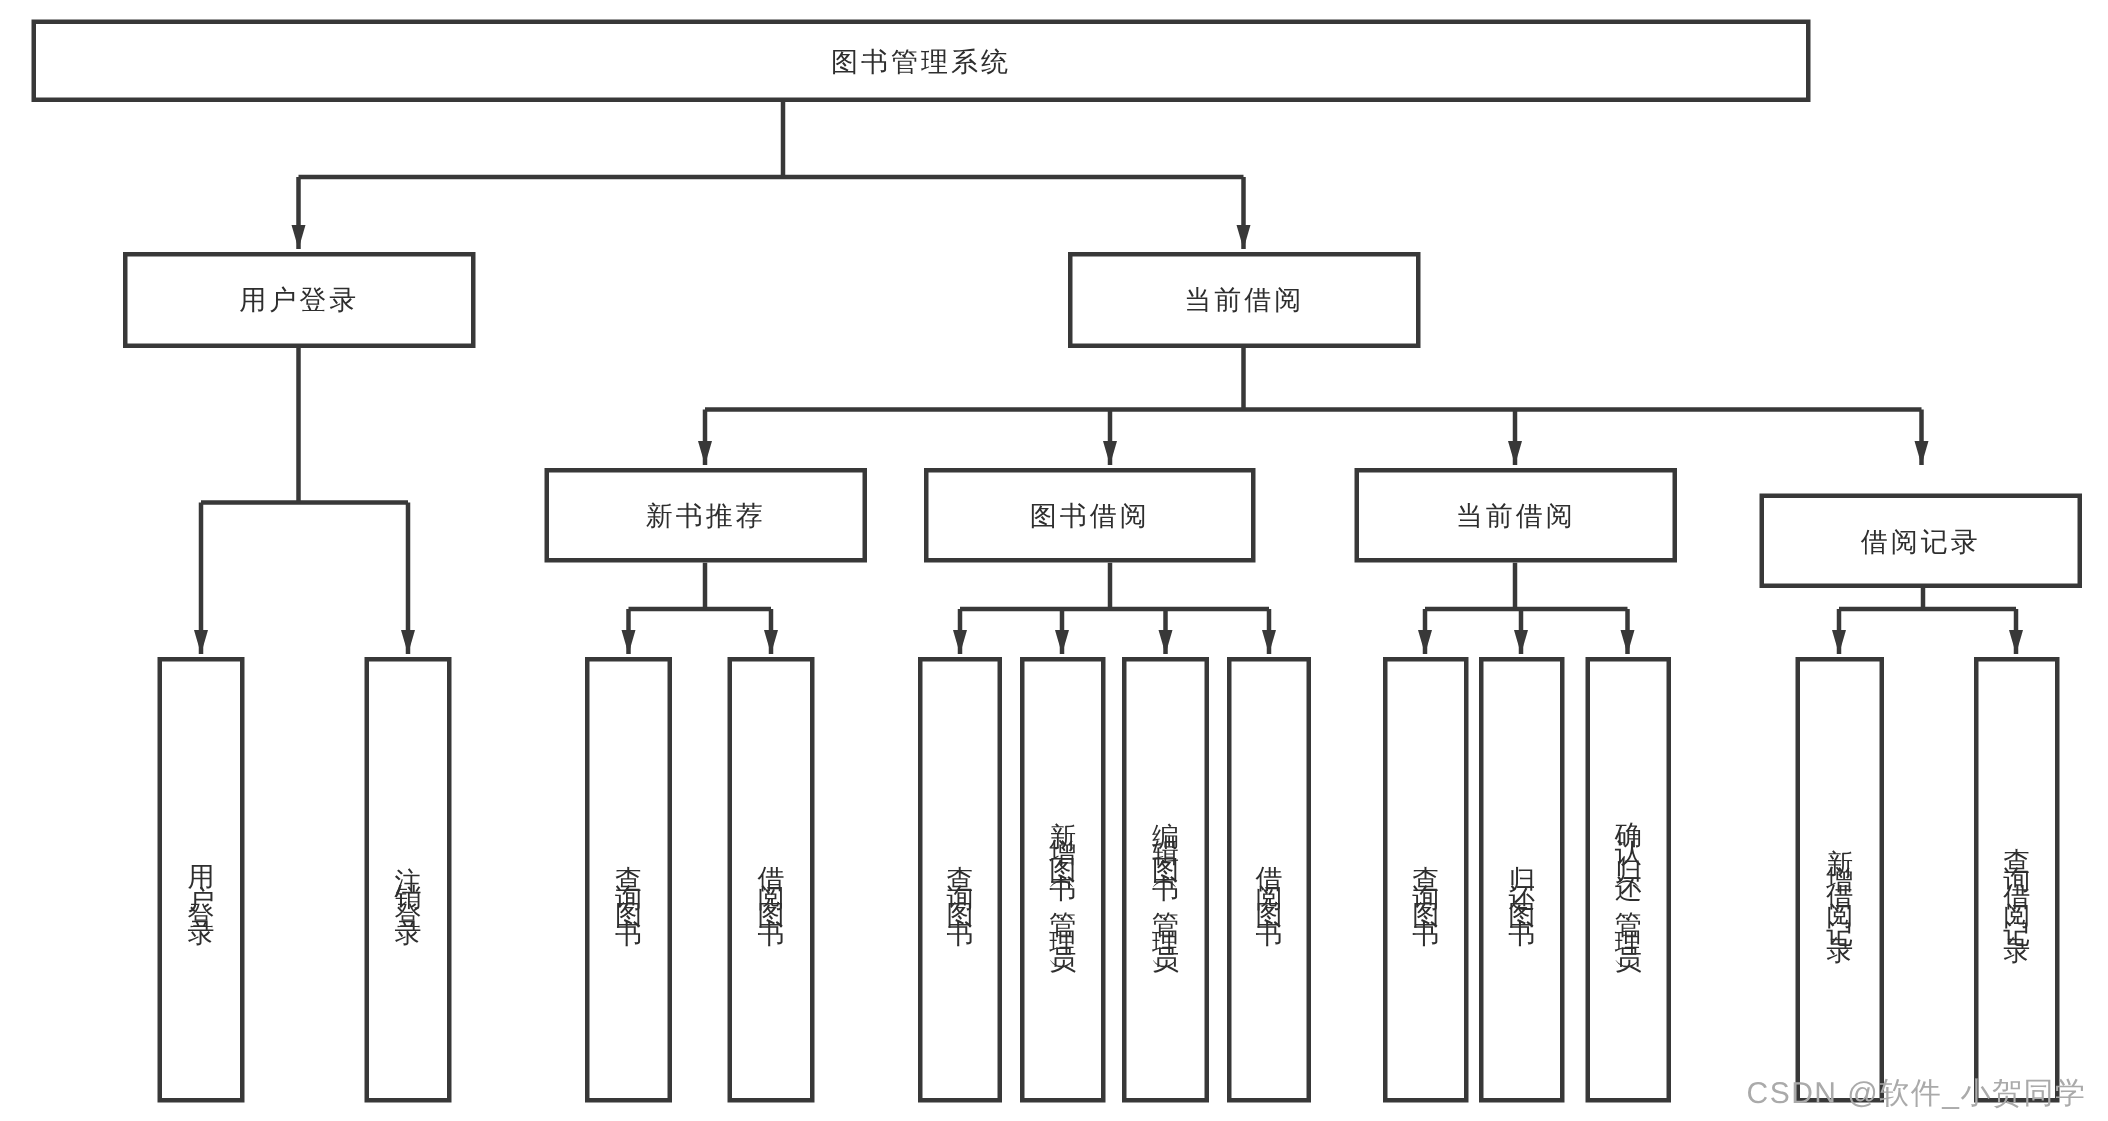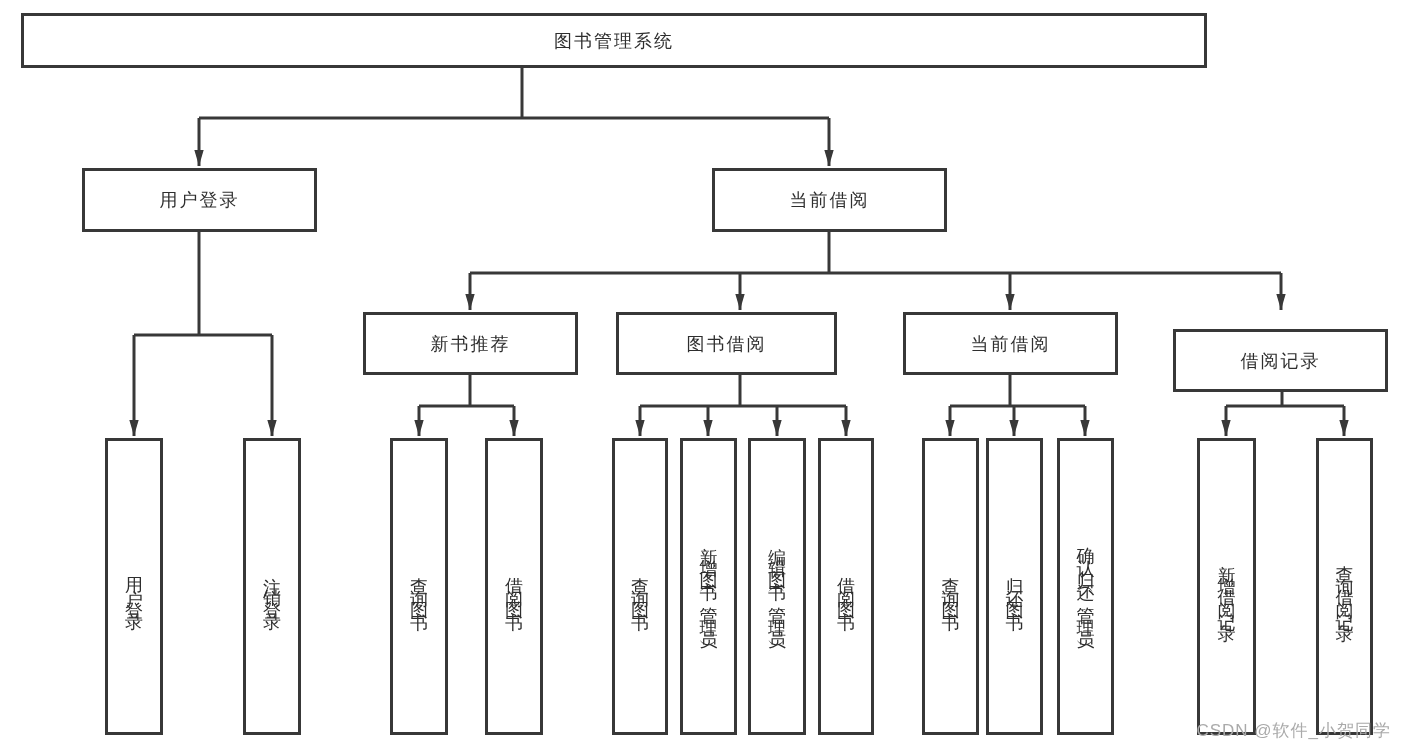--- a/index.html
+++ b/index.html
@@ -64,21 +64,21 @@
   .b8  { left: 818px;  width: 56px; }
   .b9  { left: 922px;  width: 57px; }
   .b10 { left: 986px;  width: 57px; }
   .b11 { left: 1057px; width: 57px; }
   .b12 { left: 1197px; width: 59px; }
   .b13 { left: 1316px; width: 57px; }
   .watermark {
     position: absolute;
     right: 14px;
     bottom: 5px;
-    font-size: 17px;
+    font-size: 20px;
     color: #aaaaaa;
     letter-spacing: 1px;
     z-index: 5;
     white-space: nowrap;
   }
   path.c { stroke: #383838; stroke-width: 3; fill: none; }
 </style>
 </head>
 <body>
 

